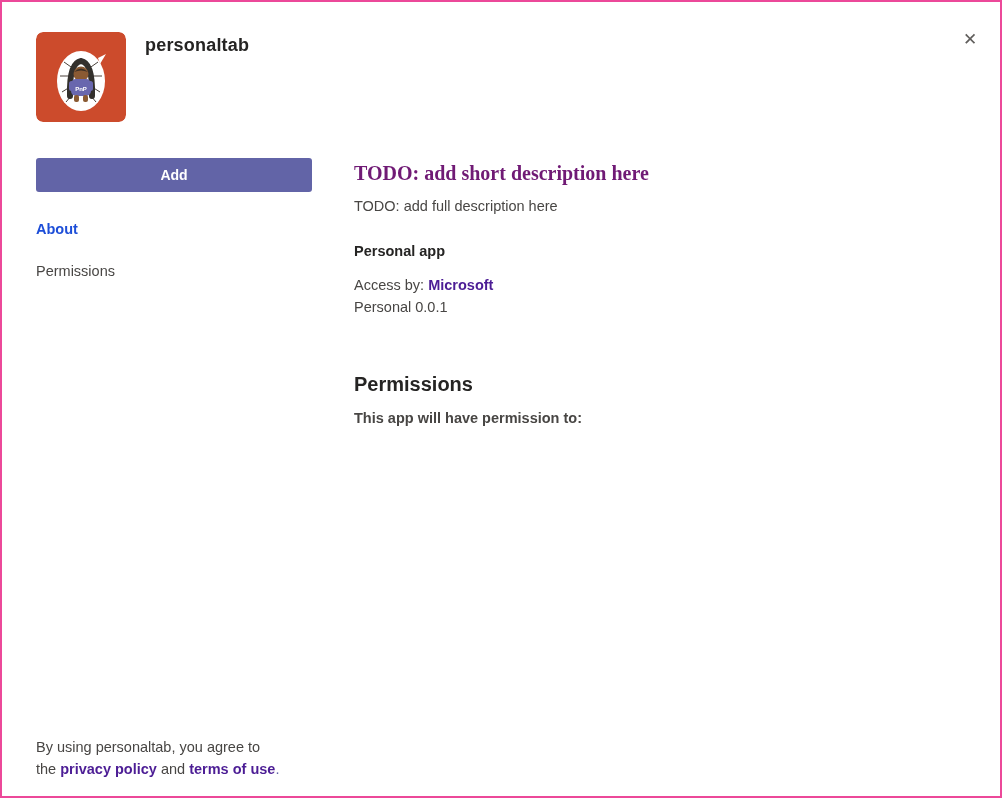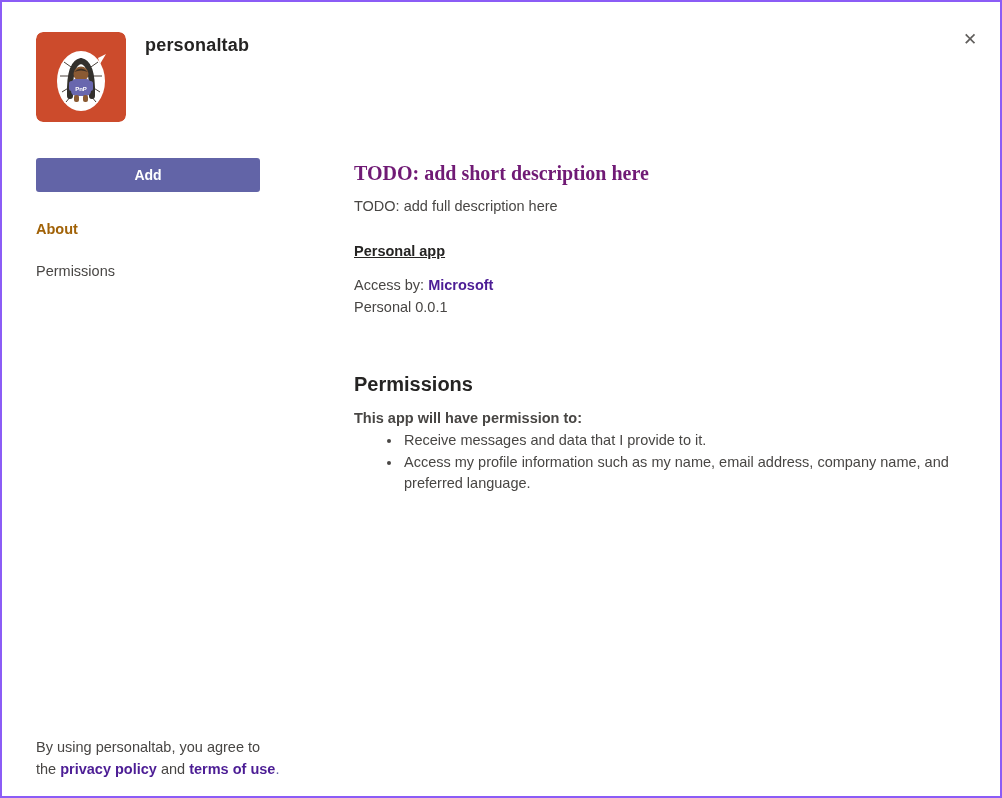--- a/index.html
+++ b/index.html
@@ -5,21 +5,21 @@
   * { box-sizing: border-box; }
   html, body { margin: 0; padding: 0; }
   body {
     width: 1002px; height: 798px;
     font-family: "Liberation Sans", sans-serif;
     background: #ffffff;
   }
   .window {
     position: relative;
     width: 1002px; height: 798px;
-    border: 2px solid #8b5cf6;
+    border: 2px solid #ec4899;
     background: #ffffff;
     overflow: hidden;
   }
 
   
   .app-icon {
     position: absolute; left: 34px; top: 30px;
     width: 90px; height: 90px; border-radius: 7px; overflow: hidden;
   }
   .app-title {
@@ -33,53 +33,53 @@
     background: transparent; border: none; cursor: pointer;
     font-size: 17px; line-height: 28px; text-align: center;
     color: #605e5c; padding: 0;
   }
 
   
   .sidebar {
     position: absolute; left: 34px; top: 156px; width: 260px;
   }
   .add-button {
-    display: block; width: 224px; height: 34px;
+    display: block; width: 276px; height: 34px;
     background: #6264A7; color: #ffffff;
     font-family: "Liberation Sans", sans-serif;
     font-size: 14px; font-weight: bold;
     border: none; border-radius: 3px; cursor: pointer;
   }
   .nav { margin-top: 29px; }
   .nav-item {
     font-size: 14.5px; color: #484644; cursor: pointer;
     margin-bottom: 25px; line-height: 17px;
   }
-  .nav-item.active { font-weight: bold; color: #a16207; }
+  .nav-item.active { font-weight: bold; color: #1d4ed8; }
 
   .sidebar-footer {
     position: absolute; left: 34px; top: 734px;
     width: 290px; font-size: 14.5px; line-height: 22px; color: #484644;
   }
   .link { color: #4c1d95; text-decoration: none; cursor: pointer; font-weight: bold; }
   .link-period { color: #6264A7; }
 
   
   .main {
     position: absolute; left: 352px; top: 148px; width: 614px;
     color: #484644;
   }
   .short-desc {
     margin: 10px 0 0 0; font-size: 20px; line-height: 26px;
     font-weight: bold; color: #701a75; font-family: Liberation Serif, serif;
   }
   .full-desc { margin: 10px 0 0 0; font-size: 14.5px; line-height: 20px; }
   .app-type-label {
     margin: 25px 0 0 0; font-size: 14.5px; line-height: 20px;
-    font-weight: bold; color: #252423; text-decoration: underline;
+    font-weight: bold; color: #252423;
   }
   .app-type-desc { margin: 2px 0 0 0; font-size: 14.5px; line-height: 20px; }
   .created-by { margin: 13px 0 0 0; font-size: 14.5px; line-height: 22px; }
   .version { margin: 0; font-size: 14.5px; line-height: 22px; }
   .permissions-title {
     margin: 53px 0 0 0; font-size: 20px; line-height: 26px;
     font-weight: bold; color: #252423;
   }
   .permissions-intro { margin: 11px 0 0 0; font-size: 14.5px; line-height: 21px; font-weight: bold; }
   .permissions-list {
@@ -149,19 +149,15 @@
     <h2 class="short-desc">TODO: add short description here</h2>
     <p class="full-desc">TODO: add full description here</p>
 
     <p class="app-type-label">Personal app</p>
 
     <p class="created-by"><span>Access by: </span><a class="link">Microsoft</a></p>
     <p class="version">Personal 0.0.1</p>
 
     <h2 class="permissions-title">Permissions</h2>
     <p class="permissions-intro">This app will have permission to:</p>
-    <ul class="permissions-list">
-      <li>Receive messages and data that I provide to it.</li>
-      <li>Access my profile information such as my name, email address, company name, and preferred language.</li>
-    </ul>
   </div>
 
 </div>
 
 </body></html>

